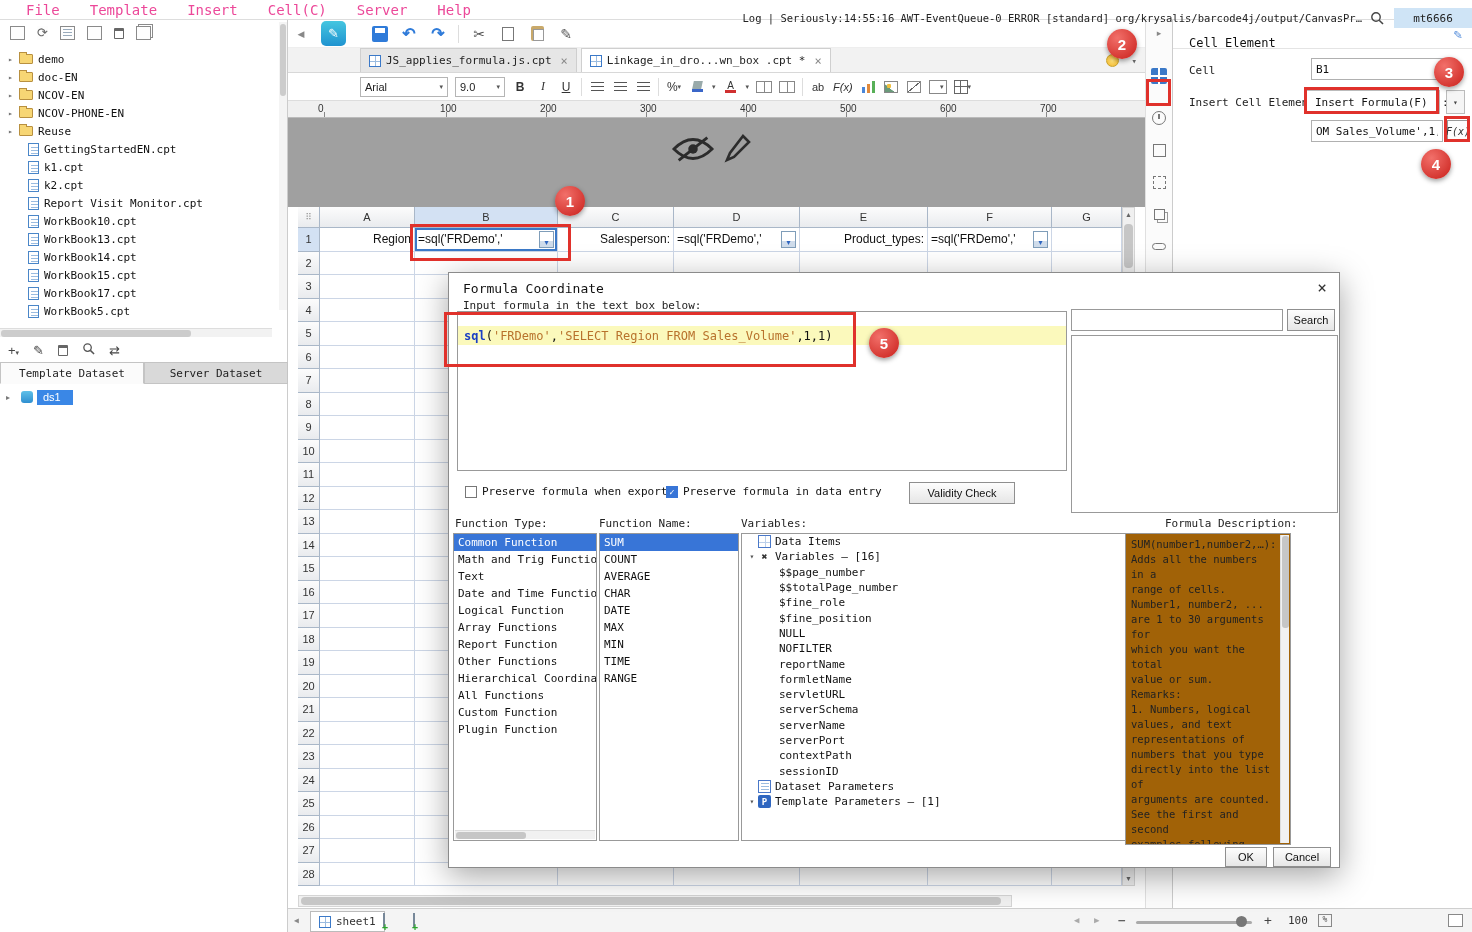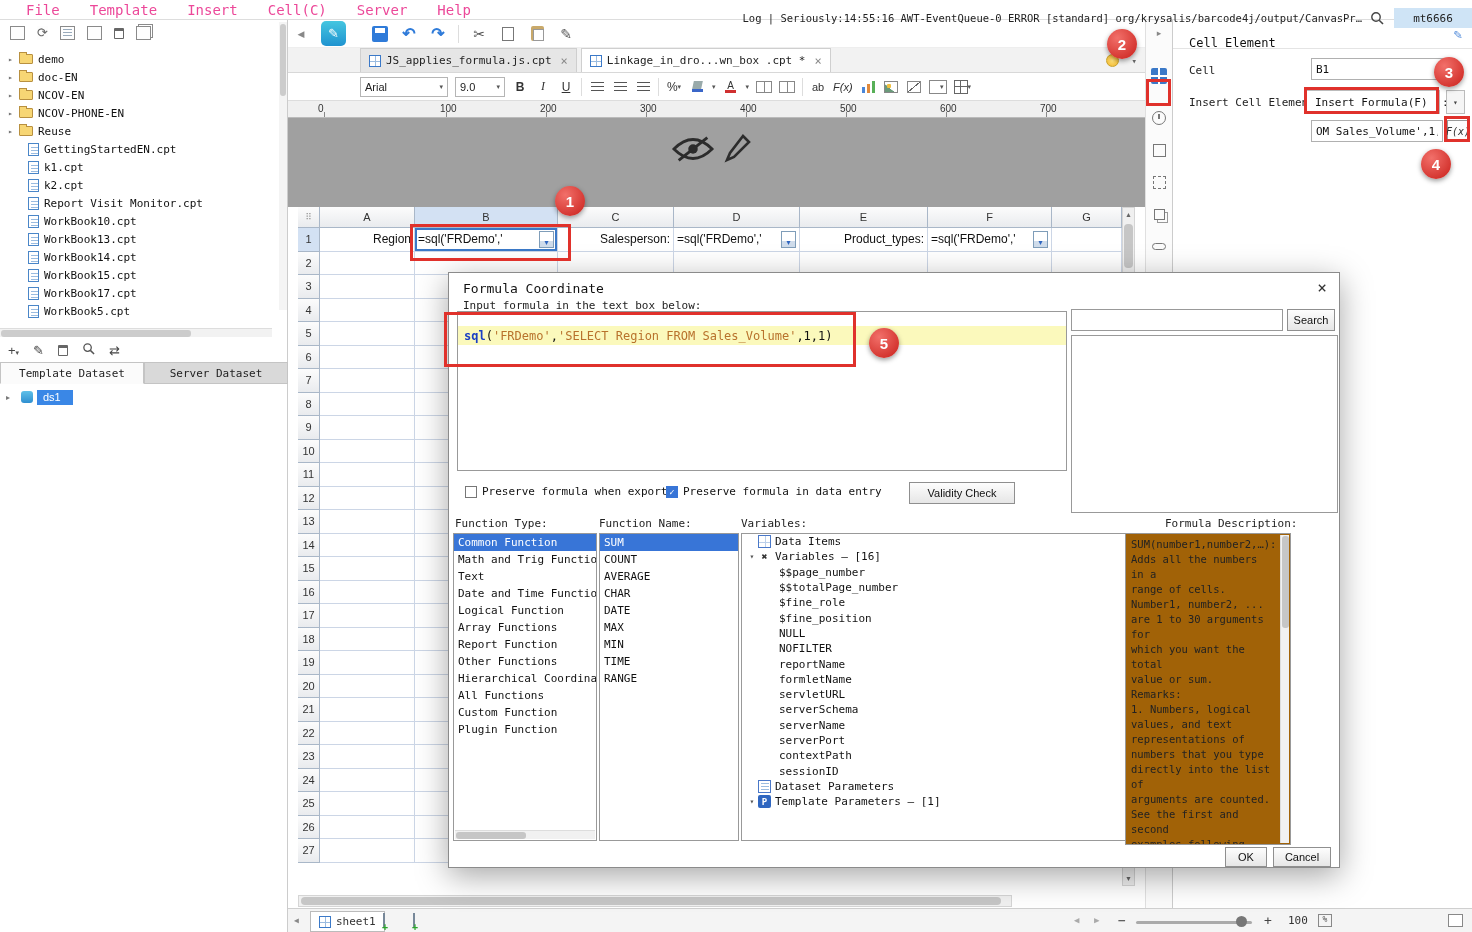--- a/index.html
+++ b/index.html
@@ -734,20 +734,30 @@
         <div class="srow">
           <div class="rowh">27</div>
           <div class="cell" style="width: 95px;"></div>
           <div class="cell" style="width: 143px;"></div>
           <div class="cell" style="width: 116px;"></div>
           <div class="cell" style="width: 126px;"></div>
           <div class="cell" style="width: 128px;"></div>
           <div class="cell" style="width: 124px;"></div>
           <div class="cell" style="width: 70px;"></div>
         </div>
+        <div class="srow">
+          <div class="rowh">28</div>
+          <div class="cell" style="width: 95px;"></div>
+          <div class="cell" style="width: 143px;"></div>
+          <div class="cell" style="width: 116px;"></div>
+          <div class="cell" style="width: 126px;"></div>
+          <div class="cell" style="width: 128px;"></div>
+          <div class="cell" style="width: 124px;"></div>
+          <div class="cell" style="width: 70px;"></div>
+        </div>
       </div>
   </div>
   <div class="vscroll">
     <span class="sarr" style="top:3px">▲</span>
     <div class="vthumb"></div>
     <span class="sarr" style="bottom:3px">▼</span>
   </div>
   <div class="hscroll2">
       <div class="hthumb"></div>
     </div>

